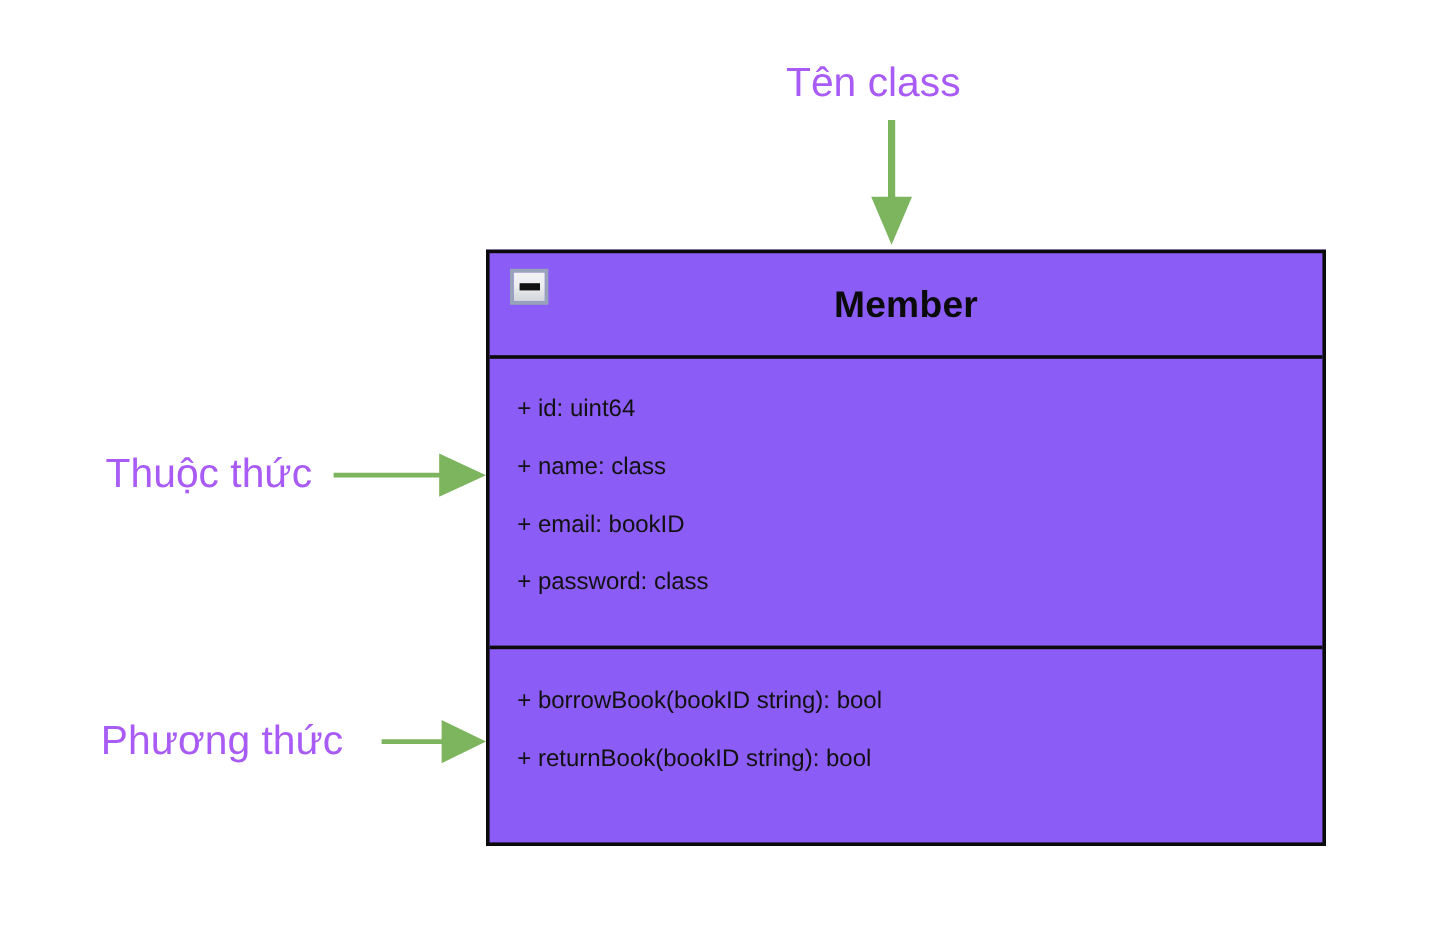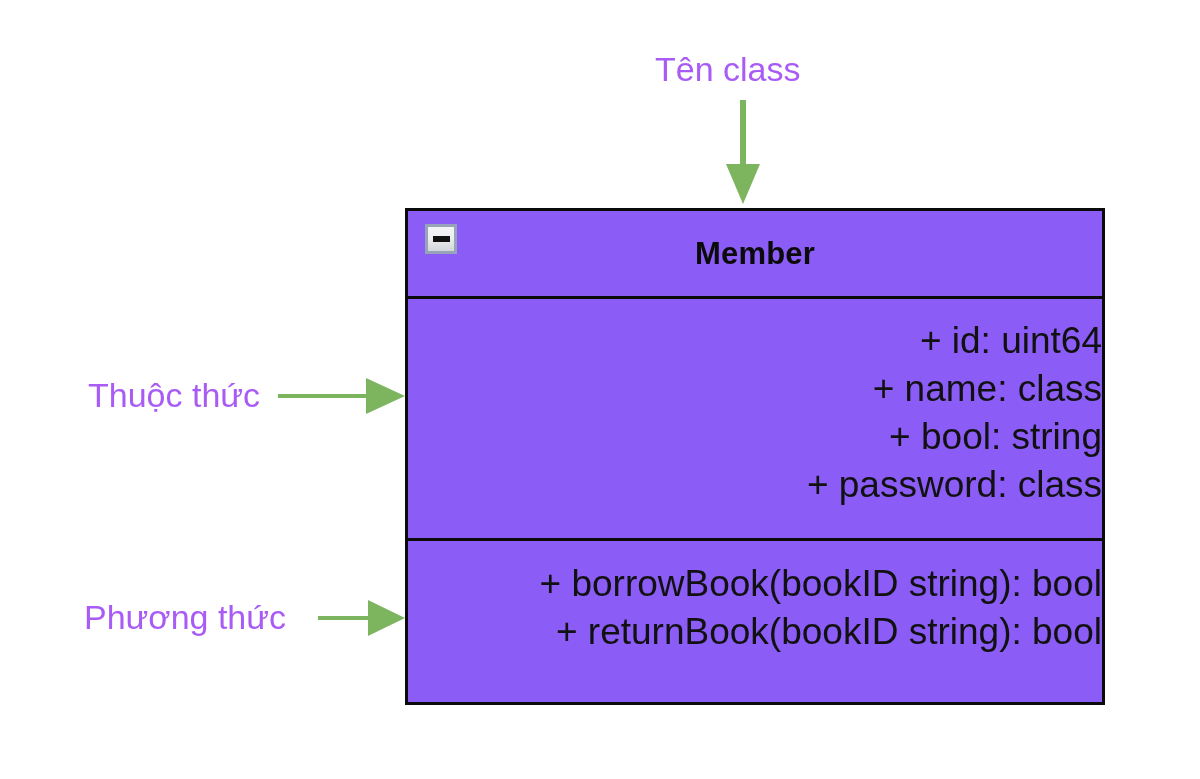--- a/index.html
+++ b/index.html
@@ -10,21 +10,20 @@
   body {
     font-family: "Liberation Sans", sans-serif;
     -webkit-font-smoothing: antialiased;
   }
   #canvas {
     position: relative;
     width: 1200px;
     height: 779px;
     background: #ffffff;
     overflow: hidden;
-    text-align: right;
   }
 
   
   .annot {
     position: absolute;
     color: #a95cf5;
     font-size: 34px;
     line-height: 1;
     white-space: nowrap;
     font-family: "Liberation Sans", sans-serif;
@@ -103,21 +102,21 @@
   #attributes-compartment {
     height: 242px;
     border-bottom: 3px solid #0b0b0b;
     flex: none;
     padding-top: 18px;
   }
   #methods-compartment {
     flex: 1 1 auto;
   }
   .member-line {
-    font-size: 37px;
+    font-size: 20px;
     line-height: 48px;
     color: #111111;
     white-space: nowrap;
     font-family: "Liberation Sans", sans-serif;
   }
 </style>
 </head>
 <body>
 
 <div id="canvas">
@@ -148,21 +147,21 @@
     <div id="class-header">
       <button id="collapse-button">
         <span class="minus-bar"></span>
       </button>
       <div id="class-title">Member</div>
     </div>
 
     <div class="compartment" id="attributes-compartment">
       <div class="member-line">+ id: uint64</div>
       <div class="member-line">+ name: class</div>
-      <div class="member-line">+ bool: string</div>
+      <div class="member-line">+ email: bookID</div>
       <div class="member-line">+ password: class</div>
     </div>
 
     <div class="compartment" id="methods-compartment">
       <div class="member-line">+ borrowBook(bookID string): bool</div>
       <div class="member-line">+ returnBook(bookID string): bool</div>
     </div>
 
   </div>
 

